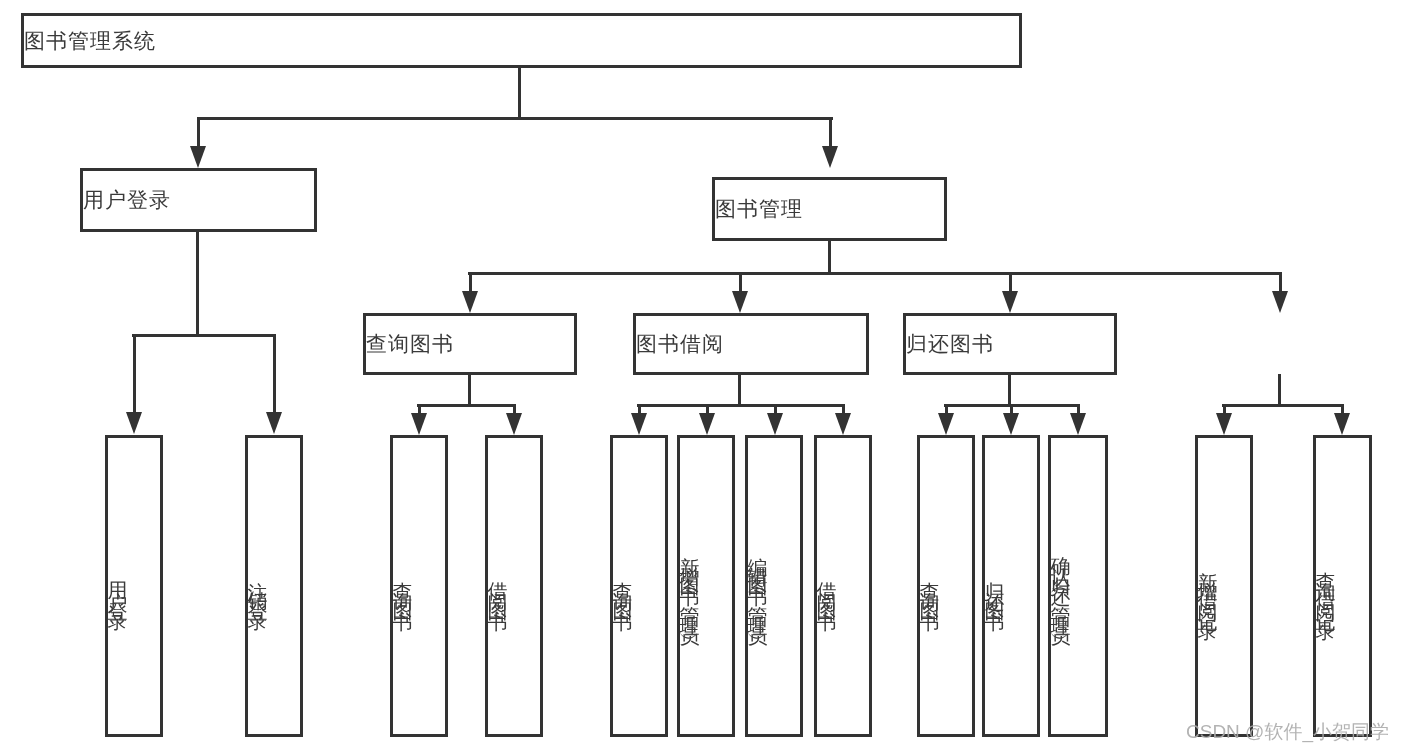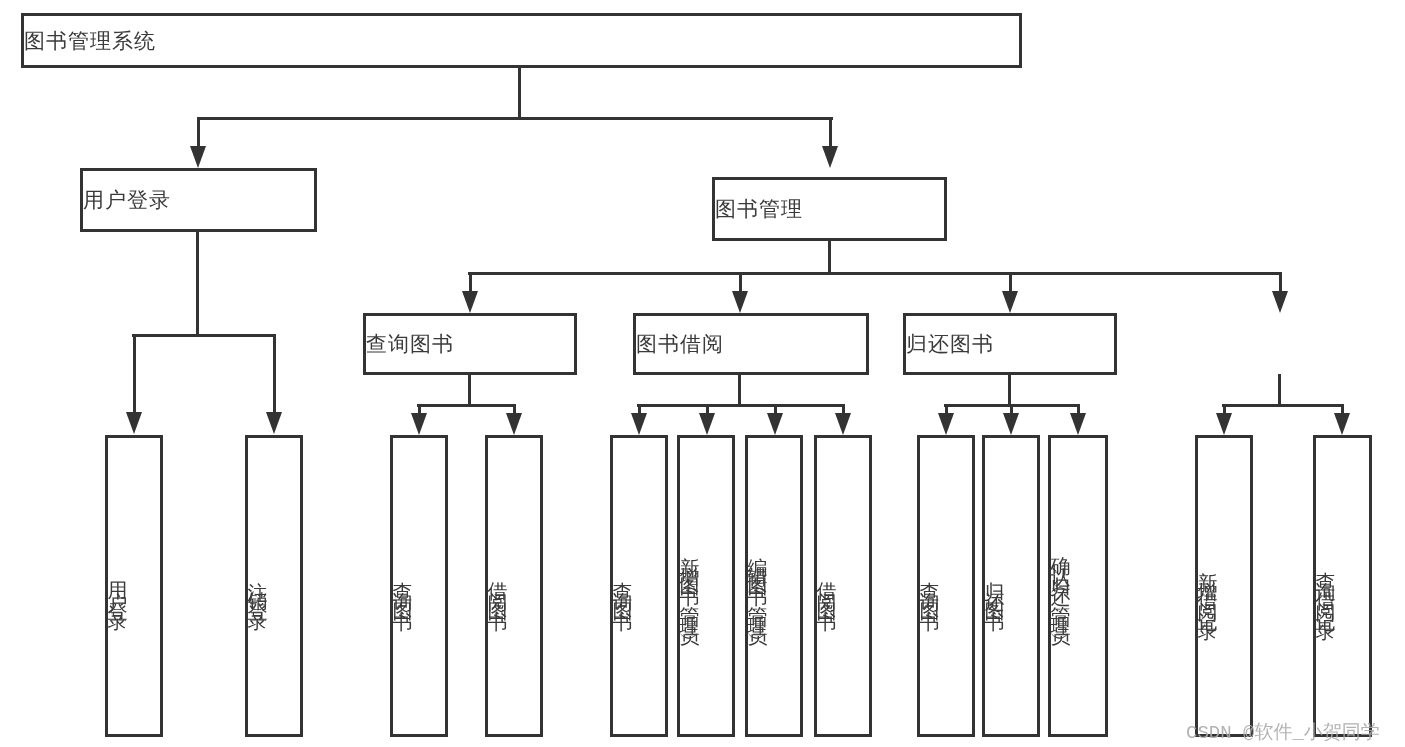--- a/index.html
+++ b/index.html
@@ -82,21 +82,20 @@
 
   .watermark {
     position: absolute;
     left: 1186px;
     top: 719px;
     font-size: 19px;
     color: var(--watermark);
     opacity: 0.9;
     white-space: nowrap;
     z-index: 5;
-    font-family: Liberation Mono, monospace;
   }
 </style>
 </head>
 <body>
 
 <div class="canvas">
 
   <div class="vline" style="left:518px;top:66px;height:53px"></div>
   <div class="hline" style="left:197px;top:117px;width:636px"></div>
   <div class="arrow" style="left:190px;top:119px;height:49px"></div>

